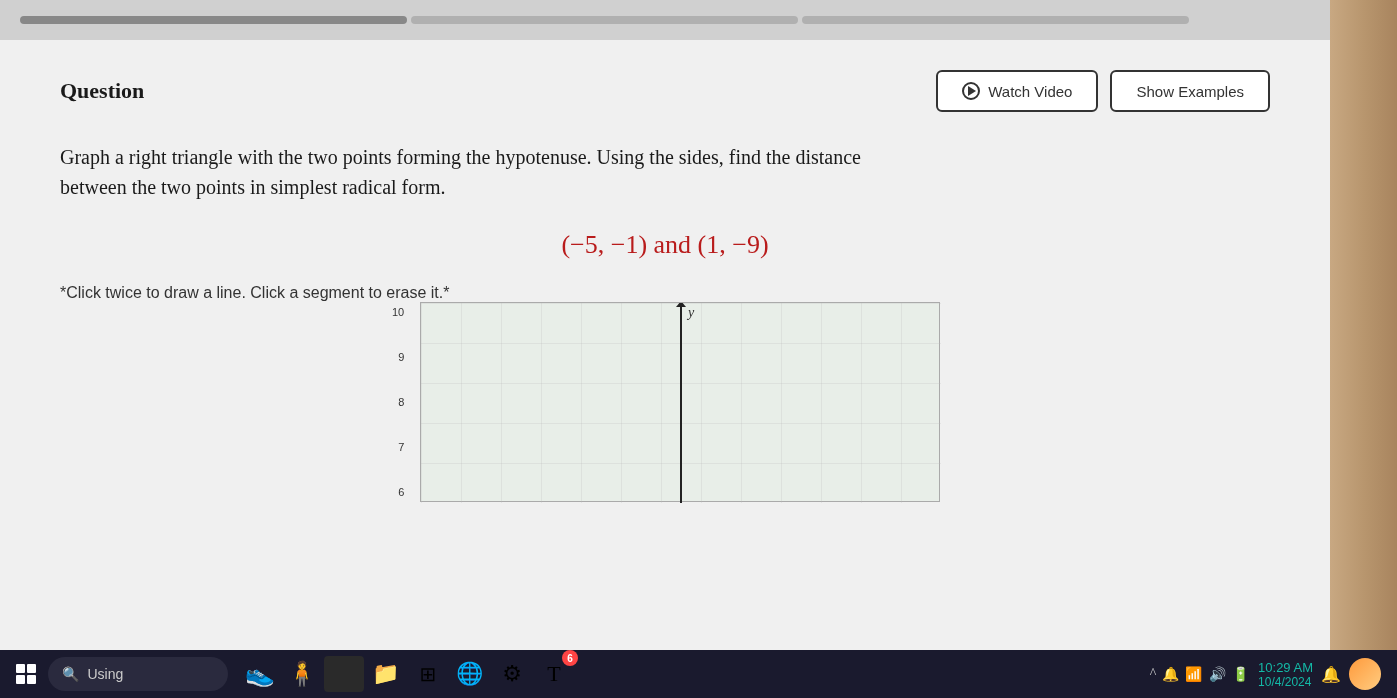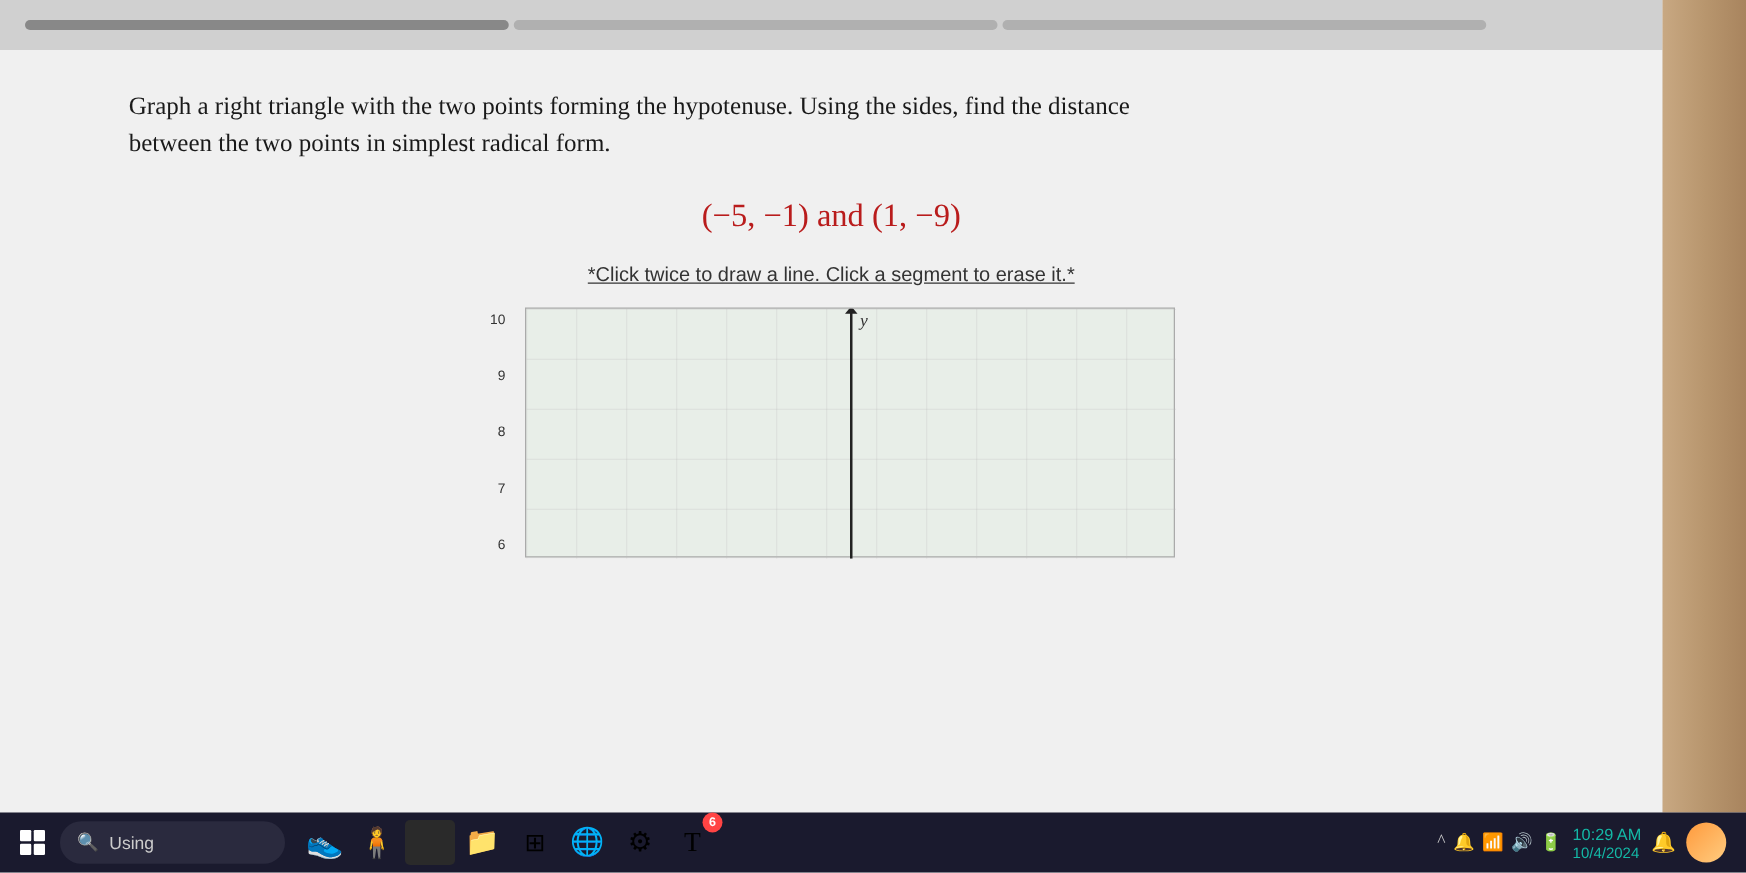--- a/index.html
+++ b/index.html
@@ -116,38 +116,35 @@
       font-family: Arial, sans-serif;
     }
 
     .question-text {
       font-size: 20px;
       color: #1a1a1a;
       line-height: 1.5;
       margin-bottom: 28px;
       font-family: 'Georgia', serif;
       max-width: 820px;
-      margin-left: 43px;
     }
 
     .math-expression {
       text-align: center;
       font-size: 26px;
       color: #b91c1c;
       margin-bottom: 24px;
       font-family: 'Times New Roman', serif;
     }
 
     .instruction-text {
-      text-align: center;
       font-size: 16px;
       color: #333;
-      margin-bottom: 16px;
-      font-family: Arial, sans-serif;
-      text-decoration: underline;
+      margin-bottom: 0;
+      font-family: Arial, sans-serif;
     }
 
     .graph-container {
       display: flex;
       justify-content: center;
       position: relative;
     }
 
     .graph-area {
       width: 520px;
@@ -313,20 +310,34 @@
   <div class="top-bar">
     <div class="progress-bars">
       <div class="progress-bar filled" style="width: 30%"></div>
       <div class="progress-bar" style="width: 30%"></div>
       <div class="progress-bar" style="width: 30%"></div>
     </div>
   </div>
 
   <div class="content-area">
 
+    <div class="question-header">
+      <span class="question-label">Question</span>
+      <div class="header-buttons">
+        <button class="btn-watch-video">
+          <div class="play-icon">
+            <div class="play-triangle"></div>
+          </div>
+          <span>Watch Video</span>
+        </button>
+        <button class="btn-show-examples">
+          <span>Show Examples</span>
+        </button>
+      </div>
+    </div>
 
     <p class="question-text">Graph a right triangle with the two points forming the hypotenuse. Using the sides, find the distance between the two points in simplest radical form.</p>
 
     <div class="math-expression">
       <span>(−5, −1) and (1, −9)</span>
     </div>
 
     <p class="instruction-text">*Click twice to draw a line. Click a segment to erase it.*</p>
 
     <div class="graph-container">

